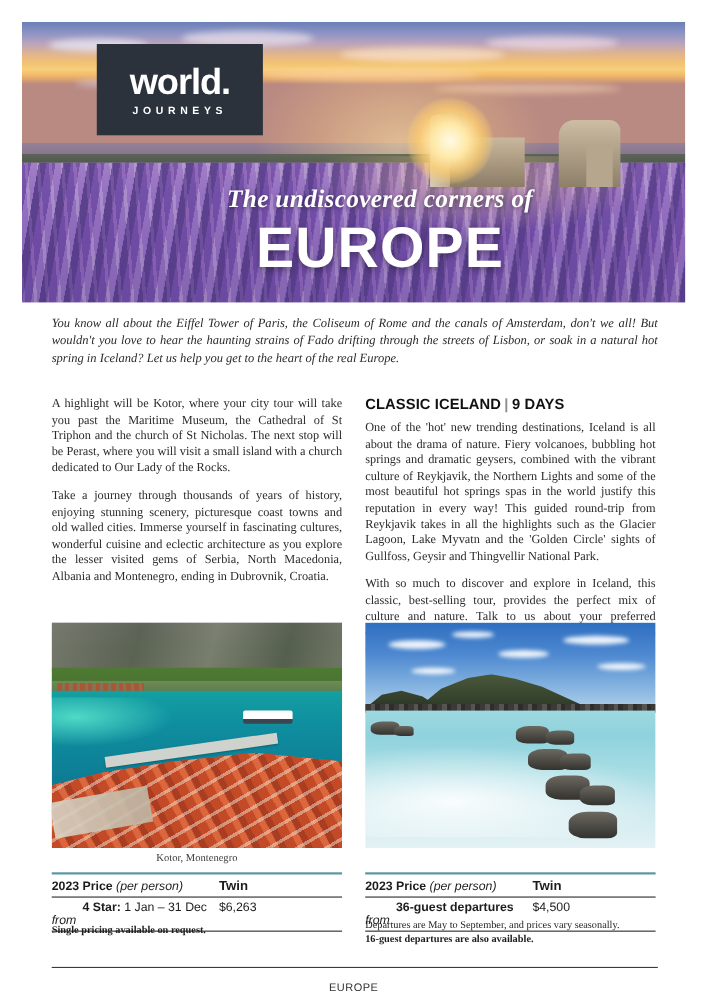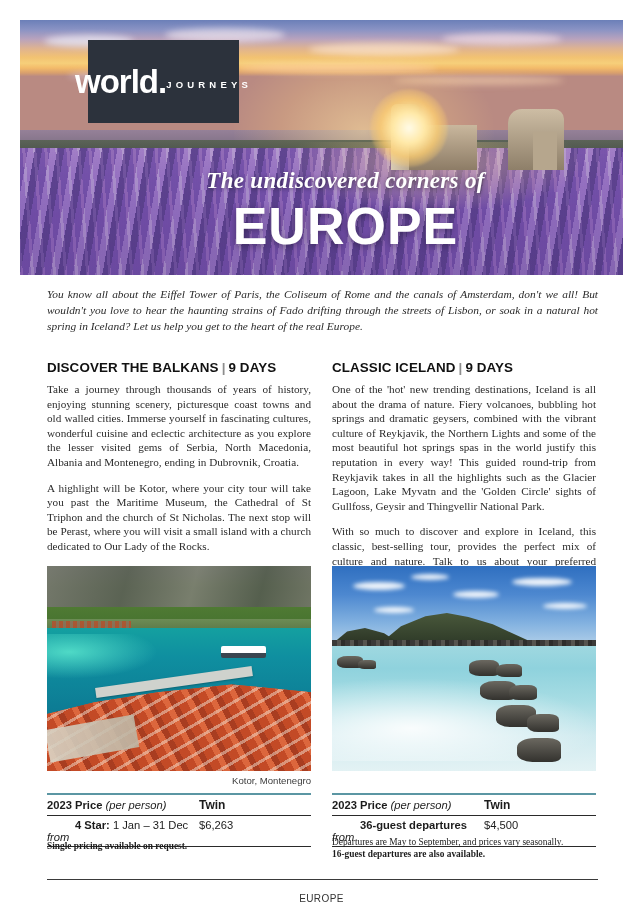--- a/index.html
+++ b/index.html
@@ -90,21 +90,21 @@
     position:absolute;left:81%;top:35%;width:56px;height:24%;
     background:linear-gradient(to bottom,#cdbda4,#8e7f69);
     border-radius:14px 10px 0 0;
   }
   .hero-ruin4{
     position:absolute;left:85%;top:44%;width:24px;height:15%;
     background:#b6a68d;
   }
   .logo-box{
     position:absolute;left:68px;top:20px;width:151px;height:83px;
-    background:#2c323c;display:flex;flex-direction:row;
+    background:#2c323c;display:flex;flex-direction:column;
     align-items:center;justify-content:center;
   }
   .logo-word{
     font-family:"Liberation Sans", sans-serif;
     font-weight:bold;color:#ffffff;font-size:33px;
     letter-spacing:-1px;line-height:1;
   }
   .logo-sub{
     font-family:"Liberation Sans", sans-serif;
     font-weight:bold;color:#ffffff;font-size:9.5px;
@@ -259,22 +259,22 @@
   .r2{left:62%;top:48%;width:26px;height:13px;}
   .r3{left:56%;top:56%;width:36px;height:19px;}
   .r4{left:67%;top:58%;width:28px;height:15px;}
   .r5{left:62%;top:68%;width:40px;height:22px;}
   .r6{left:74%;top:72%;width:32px;height:18px;}
   .r7{left:70%;top:84%;width:44px;height:24px;}
   .r8{left:2%;top:44%;width:26px;height:12px;}
   .r9{left:10%;top:46%;width:18px;height:9px;}
 
   .photo-caption{
-    position:absolute;width:264px;text-align:right;
-    font-family:Liberation Sans, sans-serif;
+    position:absolute;width:264px;text-align:center;
+    font-family:Liberation Serif, serif;
     font-size:9.6px;color:#3c3c3c;
   }
   .cap-left{left:47px;top:775px;}
   .cap-right{left:332px;top:775px;}
 
   
   .ptable{position:absolute;width:264px;}
   .pt-left{left:47px;top:793px;}
   .pt-right{left:332px;top:793px;}
   .pt-rule-top{height:2.2px;background:#5b96a3;}
@@ -344,25 +344,22 @@
 
     <div class="hero-title-wrap">
       <div class="hero-kicker">The undiscovered corners of</div>
       <div class="hero-main">EUROPE</div>
     </div>
   </div>
 
   <div class="intro">You know all about the Eiffel Tower of Paris, the Coliseum of Rome and the canals of Amsterdam, don't we all! But wouldn't you love to hear the haunting strains of Fado drifting through the streets of Lisbon, or soak in a natural hot spring in Iceland? Let us help you get to the heart of the real Europe.</div>
 
   <div class="col col-left">
-    <div class="tour-head">
-      <span>DISCOVER THE BALKANS</span><span class="sep">|</span><span>9 DAYS</span>
-    </div>
+    <p class="tour-p">A highlight will be Kotor, where your city tour will take you past the Maritime Museum, the Cathedral of St Triphon and the church of St Nicholas. The next stop will be Perast, where you will visit a small island with a church dedicated to Our Lady of the Rocks.</p>
     <p class="tour-p">Take a journey through thousands of years of history, enjoying stunning scenery, picturesque coast towns and old walled cities.  Immerse yourself in fascinating cultures, wonderful cuisine and eclectic architecture as you explore the lesser visited gems of Serbia, North Macedonia, Albania and Montenegro, ending in Dubrovnik, Croatia.</p>
-    <p class="tour-p">A highlight will be Kotor, where your city tour will take you past the Maritime Museum, the Cathedral of St Triphon and the church of St Nicholas. The next stop will be Perast, where you will visit a small island with a church dedicated to Our Lady of the Rocks.</p>
   </div>
 
   <div class="col col-right">
     <div class="tour-head">
       <span>CLASSIC ICELAND</span><span class="sep">|</span><span>9 DAYS</span>
     </div>
     <p class="tour-p">One of the 'hot' new trending destinations, Iceland is all about the drama of nature. Fiery volcanoes, bubbling hot springs and dramatic geysers, combined with the vibrant culture of Reykjavik, the Northern Lights and some of the most beautiful hot springs spas in the world justify this reputation in every way! This guided round-trip from Reykjavik takes in all the highlights such as the Glacier Lagoon, Lake Myvatn and the 'Golden Circle' sights of Gullfoss, Geysir and Thingvellir National Park.</p>
     <p class="tour-p">With so much to discover and explore in Iceland, this classic, best-selling tour, provides the perfect mix of culture and nature. Talk to us about your preferred departure dates so we can ensure you're with an English-speaking tour guide.</p>
   </div>
 

